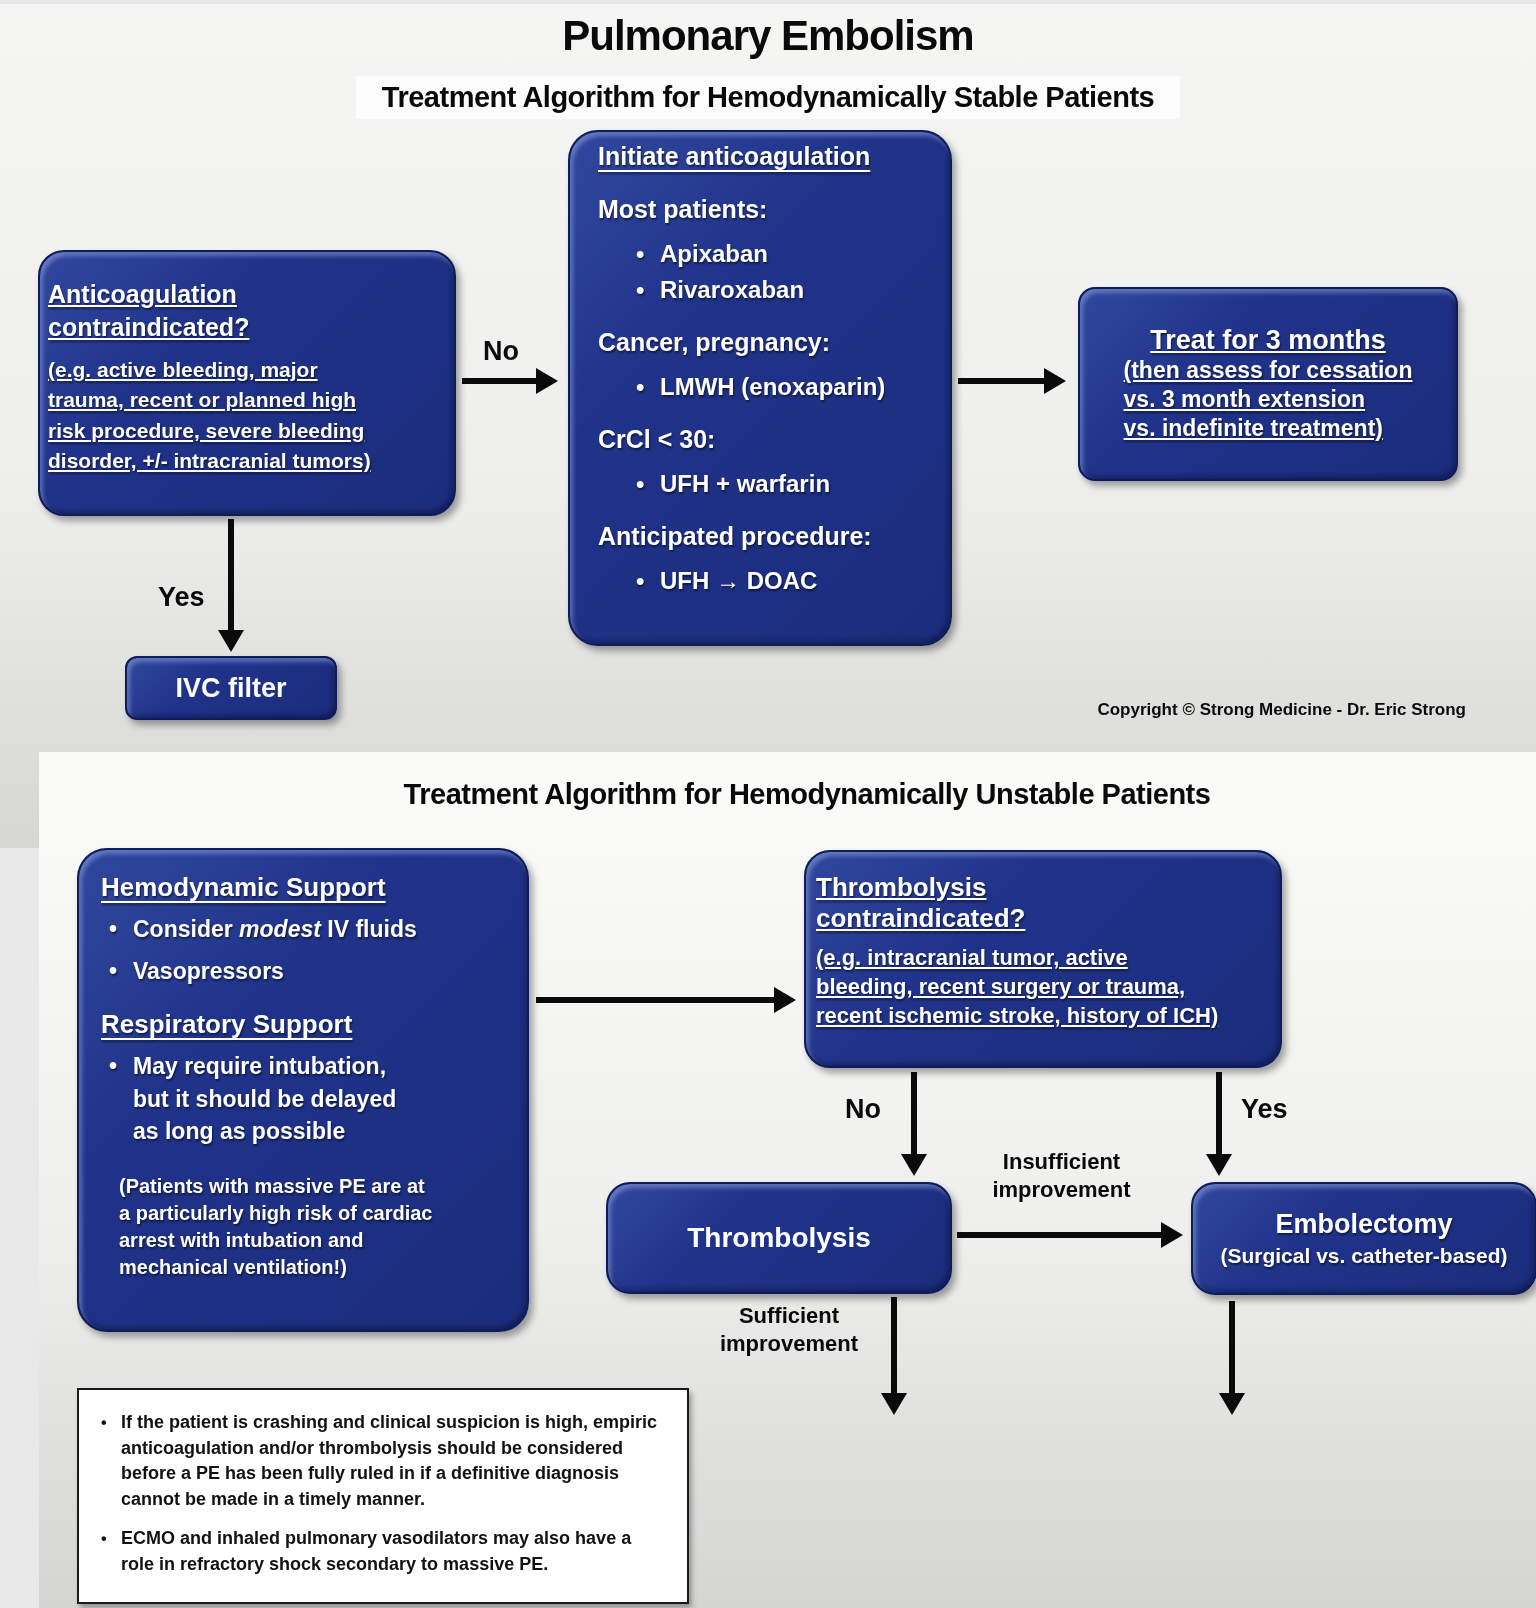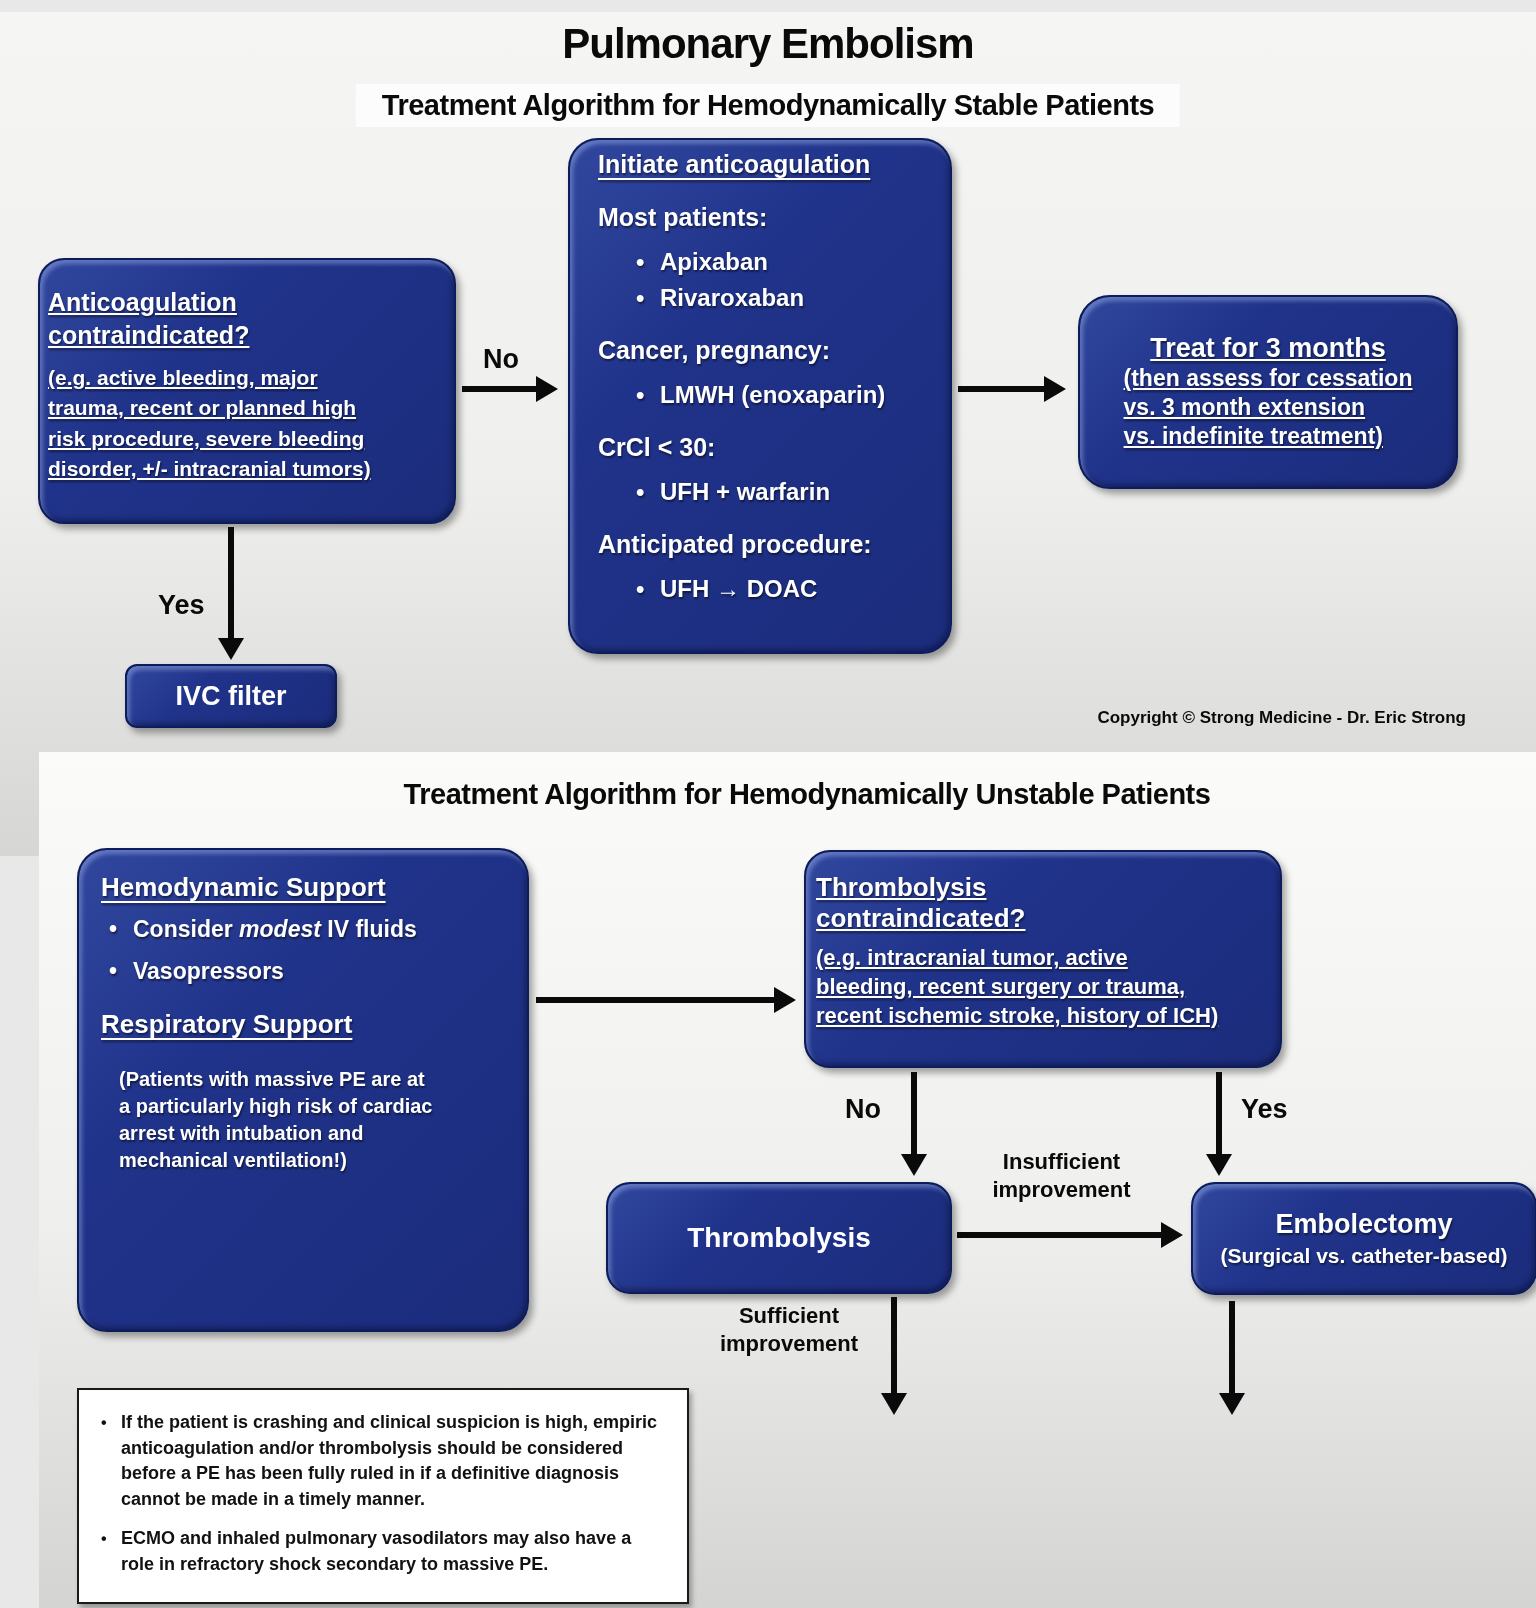--- a/index.html
+++ b/index.html
@@ -1,20 +1,20 @@
 <!DOCTYPE html>
 <html><head>
 <meta charset="utf-8">
 <style>
   html,body{margin:0;padding:0;}
   body{width:1536px;height:1608px;overflow:hidden;background:#e8e8e8;
        font-family:"Liberation Sans", sans-serif;font-weight:700;}
   .stage{position:relative;width:1536px;height:1608px;}
   .slide{position:absolute;left:0;width:1536px;}
-  .slide-top{top:12px;height:844px;background:linear-gradient(180deg,#f5f5f4 0%,#efefee 55%,#d6d6d5 100%);}
+  .slide-top{top:4px;height:844px;background:linear-gradient(180deg,#f5f5f4 0%,#efefee 55%,#d6d6d5 100%);}
   .slide-bottom{top:752px;height:856px;background:linear-gradient(180deg,#fbfbfa 0%,#efefee 55%,#d4d4d3 100%);margin-left:39px;}
 
   .title{position:absolute;top:8px;left:0;width:100%;text-align:center;
          font-size:42px;color:#0a0a0a;letter-spacing:-1px;}
   .subtitle{position:absolute;left:50%;transform:translateX(-50%);
             font-size:29px;color:#0a0a0a;letter-spacing:-0.5px;white-space:nowrap;}
   .subtitle-band{top:72px;background:#fcfcfc;padding:5px 26px;}
   .subtitle2{top:26px;}
 
   .box{position:absolute;color:#ffffff;
@@ -49,21 +49,21 @@
   
   .box-contra{left:38px;top:246px;width:418px;height:266px;border-radius:26px;padding:26px 8px;}
   .box-contra .hd{font-size:25px;line-height:1.3;}
   .box-contra .tx{font-size:21px;line-height:1.45;margin-top:12px;}
 
   .box-initiate{left:568px;top:126px;width:384px;height:516px;border-radius:30px;padding:10px 20px 20px 28px;}
   .box-initiate .hd{font-size:25px;margin-bottom:16px;}
   .box-initiate .glabel{font-size:25px;margin-top:24px;}
   .box-initiate .bt{font-size:24px;margin-left:30px;margin-top:8px;}
 
-  .box-treat{left:1078px;top:283px;width:380px;height:194px;border-radius:32px;
+  .box-treat{left:1078px;top:283px;width:380px;height:194px;border-radius:17px;
              display:flex;flex-direction:column;justify-content:center;align-items:center;padding:0 18px;}
   .box-treat .hd{font-size:27px;}
   .box-treat .tx{font-size:23px;line-height:1.25;}
 
   .box-ivc{left:125px;top:652px;width:212px;height:64px;border-radius:12px;
            display:flex;justify-content:center;align-items:center;font-size:27px;}
 
   .copyright{position:absolute;left:1000px;top:696px;width:466px;text-align:right;
              font-size:17px;color:#0a0a0a;}
 
@@ -162,20 +162,23 @@
   <div class="slide slide-bottom">
 
     <div class="subtitle subtitle2">Treatment Algorithm for Hemodynamically Unstable Patients</div>
 
     <div class="box box-support">
       <div class="hd ul ctr">Hemodynamic Support</div>
       <div class="bt tx"><span>Consider </span><span class="it">modest</span><span> IV fluids</span></div>
       <div class="bt tx">Vasopressors</div>
       <div class="gap"></div>
       <div class="hd ul ctr">Respiratory Support</div>
+      <div class="bt tx pre">May require intubation,
+but it should be delayed
+as long as possible</div>
       <div class="note pre">(Patients with massive PE are at
 a particularly high risk of cardiac
 arrest with intubation and
 mechanical ventilation!)</div>
     </div>
 
     <div class="arrow h" style="left:497px;top:245px;width:260px;">
       <div class="shaft"></div>
       <div class="head"></div>
     </div>

